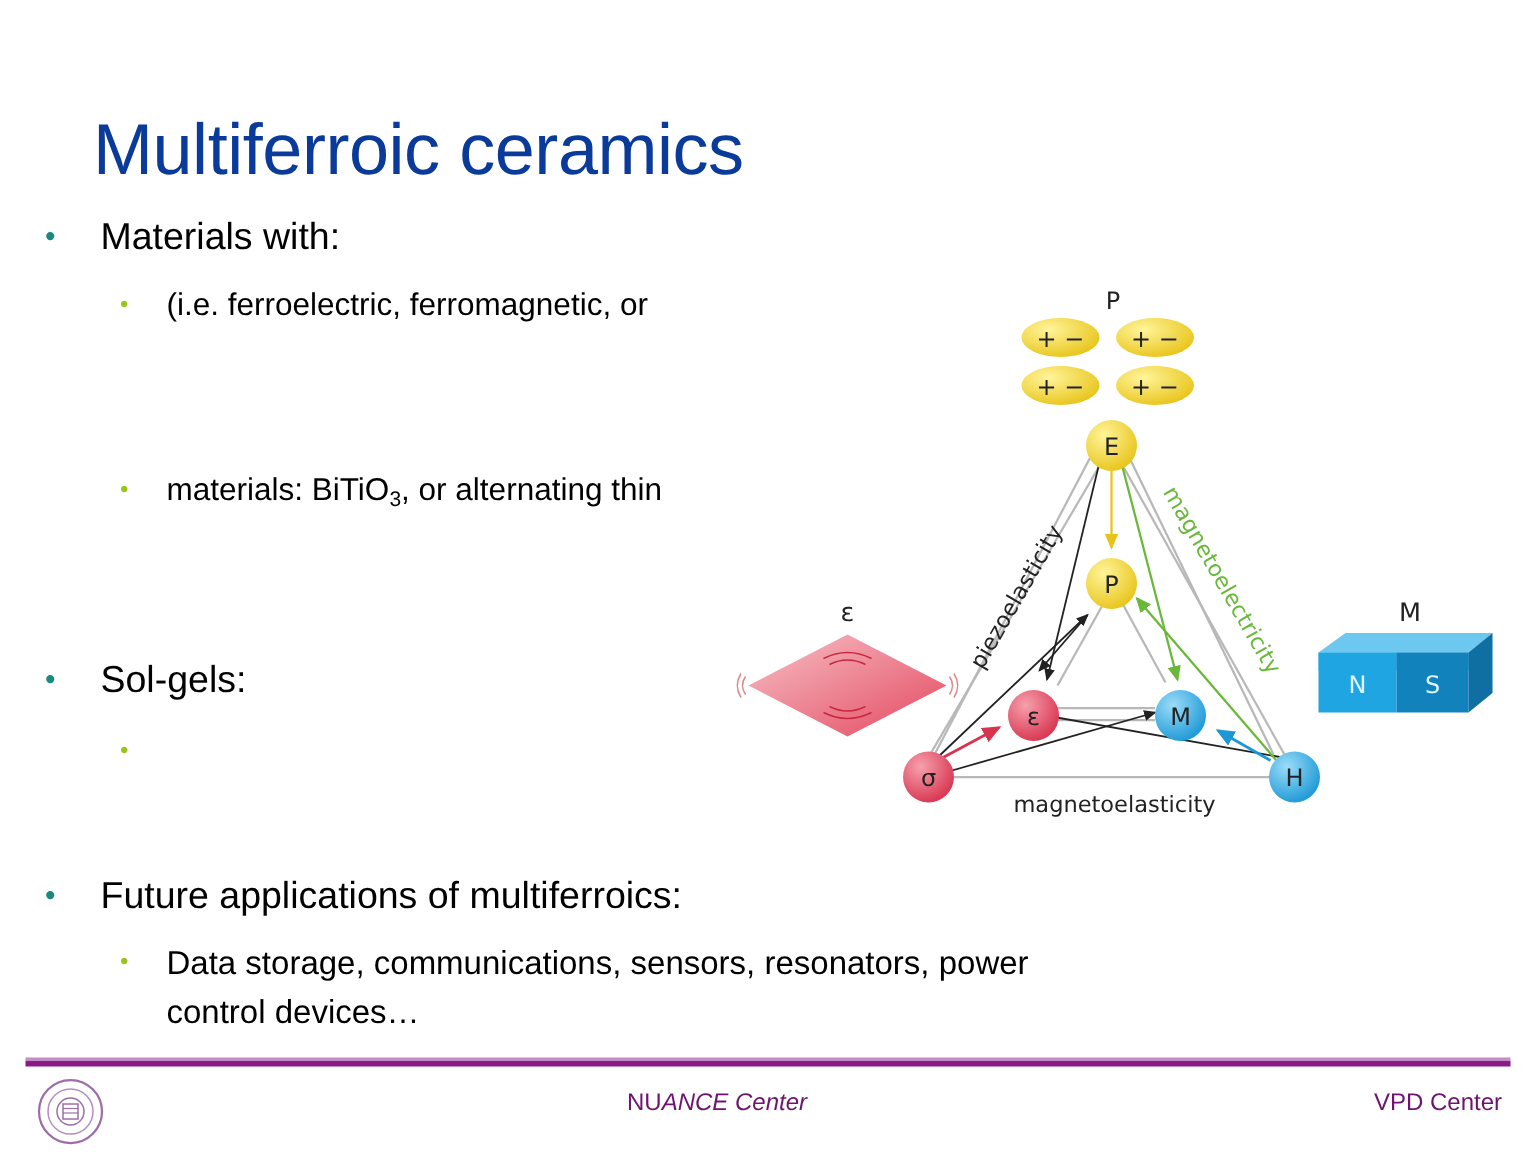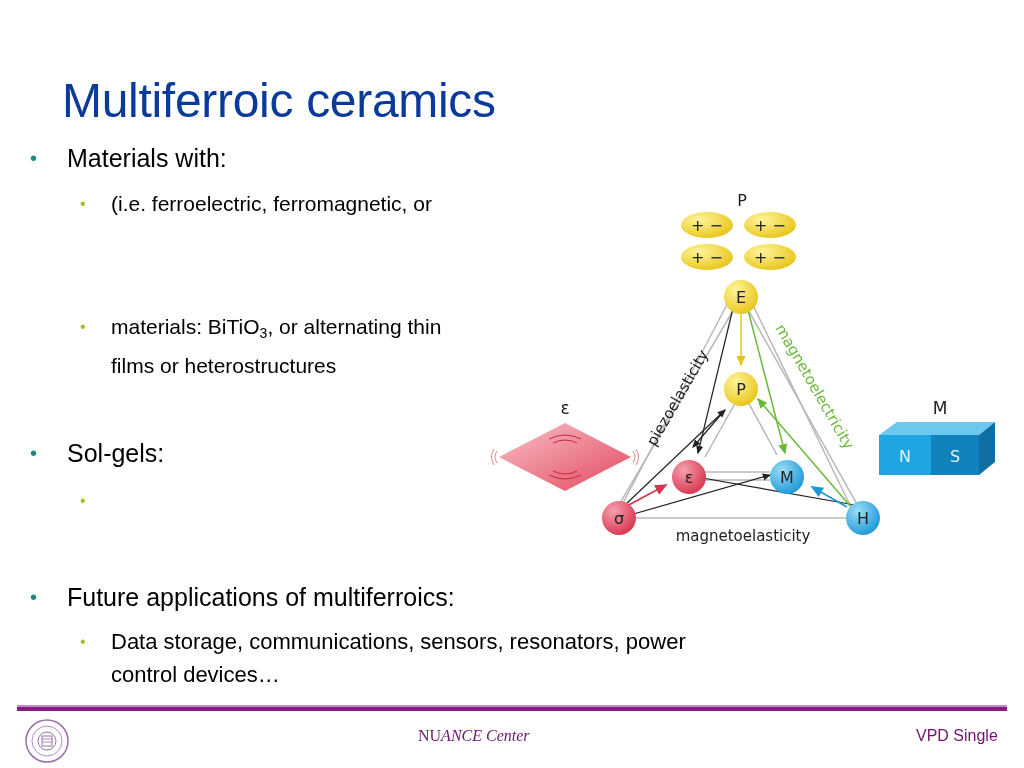--- a/index.html
+++ b/index.html
@@ -29,21 +29,21 @@
       position: absolute; left: -31px; top: 0;
       color: #98c41c; font-size: 16px;
     }
     sub { font-size: 14px; line-height: 0; vertical-align: -4px; }
     .footer-line {
       position: absolute; left: 17px; right: 17px; top: 705px; height: 6px;
       background: linear-gradient(to bottom, #c48cc4 0px, #c48cc4 2px, #8a1a86 2px, #8a1a86 6px);
     }
     .footer-center {
       position: absolute; left: 418px; top: 727px;
-      font-family: Liberation Serif, serif;
+      font-family: Liberation Sans, sans-serif;
       font-size: 16px; color: #6e1470;
     }
     .footer-center .it { font-style: italic; }
     .footer-right {
       position: absolute; left: 916px; top: 727px;
       font-size: 16px; color: #6e1470;
     }
     .seal { position: absolute; left: 24px; top: 718px; width: 46px; height: 46px; }
     .diagram { position: absolute; left: 485px; top: 185px; width: 530px; height: 370px; }
     .diagram text { font-family: "DejaVu Sans", sans-serif; }
@@ -57,21 +57,20 @@
   <span class="dot">•</span>
   <span>Materials with:</span>
 </div>
 <div class="sub" style="left:111px; top:184px;">
   <span class="dot">•</span>
   <div>(i.e. ferroelectric, ferromagnetic, or</div>
 </div>
 <div class="sub" style="left:111px; top:307px;">
   <span class="dot">•</span>
   <div><span>materials: BiTiO</span><sub>3</sub><span>, or alternating thin</span></div>
-  <div>films or heterostructures</div>
 </div>
 
 <div class="bul" style="left:67px; top:438px;">
   <span class="dot">•</span>
   <span>Sol-gels:</span>
 </div>
 <div class="sub" style="left:111px; top:481px;">
   <span class="dot">•</span>
 </div>
 
@@ -211,13 +210,13 @@
 <div class="footer-line"></div>
 <svg class="seal" viewBox="0 0 46 46">
   <circle cx="23" cy="23" r="21" fill="none" stroke="#9a6fa8" stroke-width="1.5"></circle>
   <circle cx="23" cy="23" r="15" fill="none" stroke="#b38fc0" stroke-width="1"></circle>
   <circle cx="23" cy="23" r="9" fill="none" stroke="#9a6fa8" stroke-width="1"></circle>
   <rect x="18" y="18" width="10" height="10" fill="none" stroke="#9a6fa8" stroke-width="1"></rect>
   <line x1="18" y1="21" x2="28" y2="21" stroke="#9a6fa8" stroke-width="0.8"></line>
   <line x1="18" y1="24" x2="28" y2="24" stroke="#9a6fa8" stroke-width="0.8"></line>
 </svg>
 <div class="footer-center"><span>NU</span><span class="it">ANCE Center</span></div>
-<div class="footer-right">VPD Single</div>
+<div class="footer-right">VPD Center</div>
 
 </body></html>

